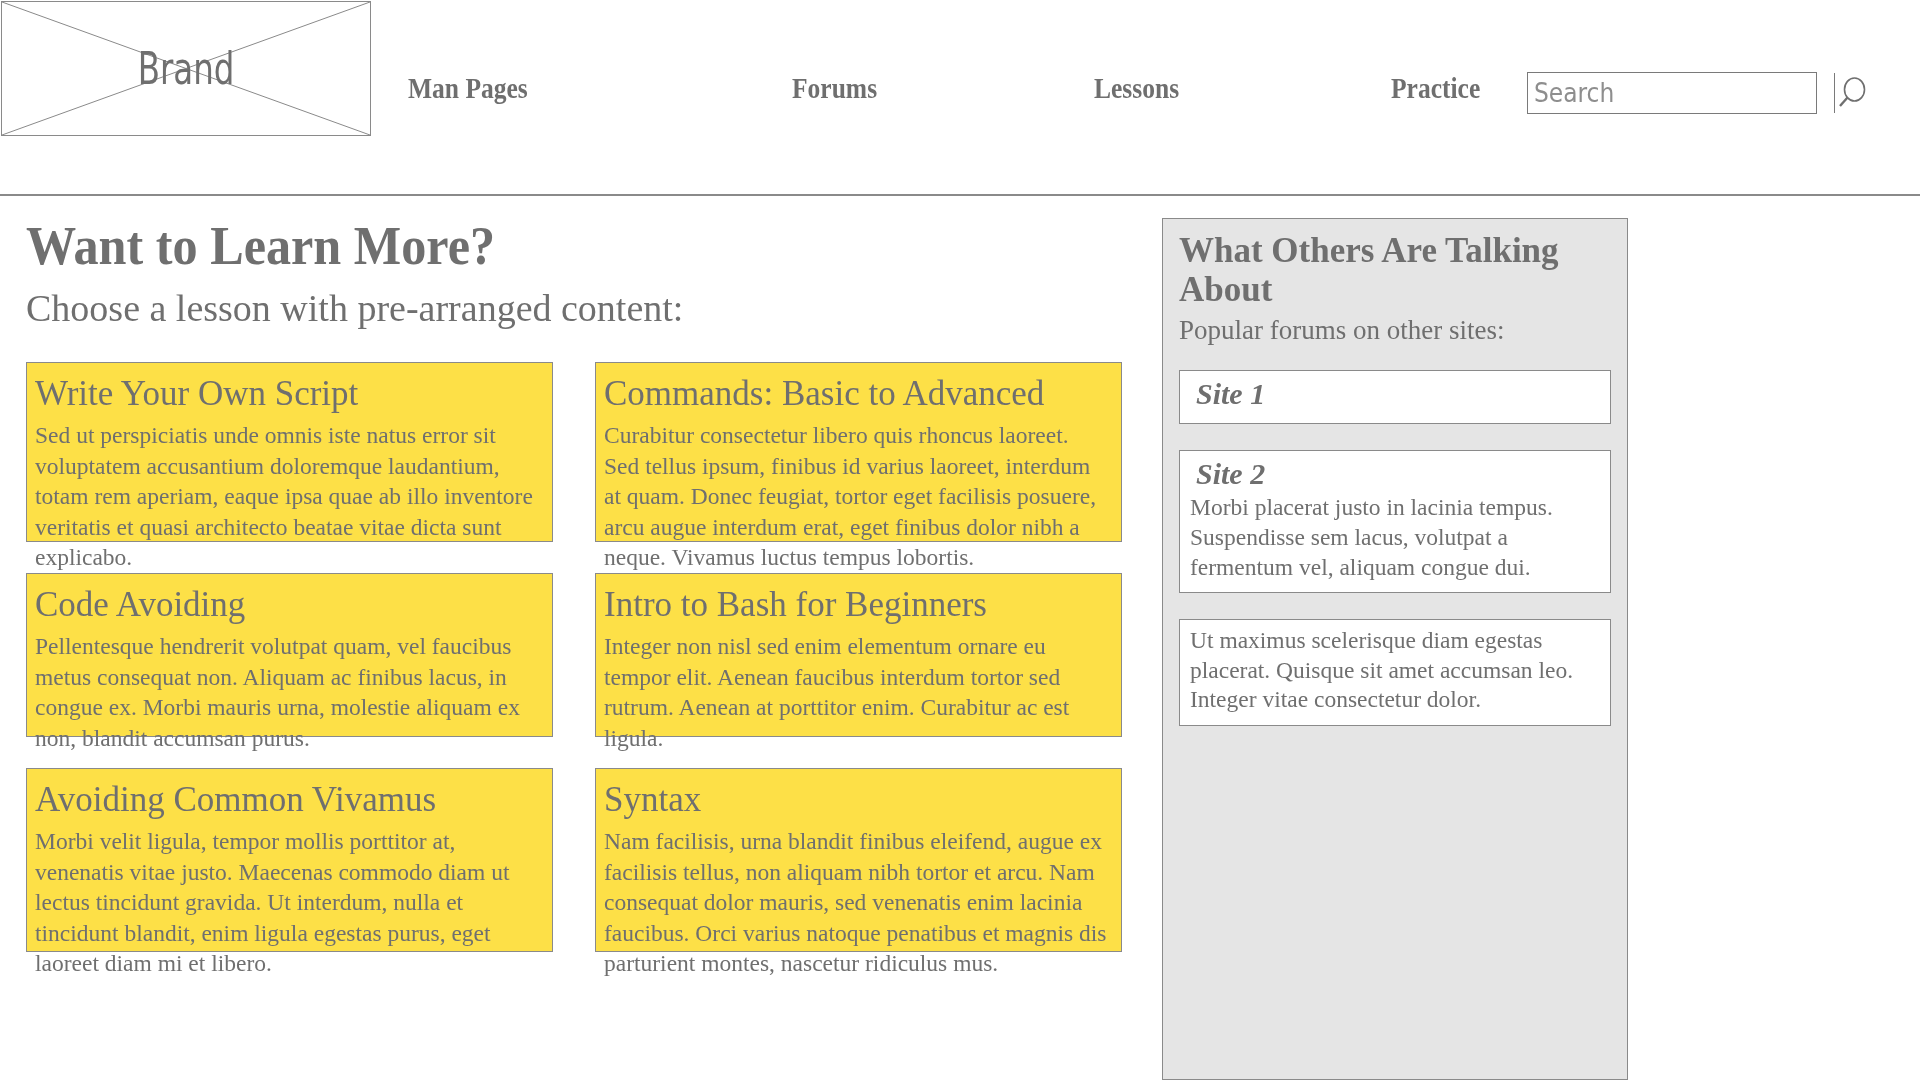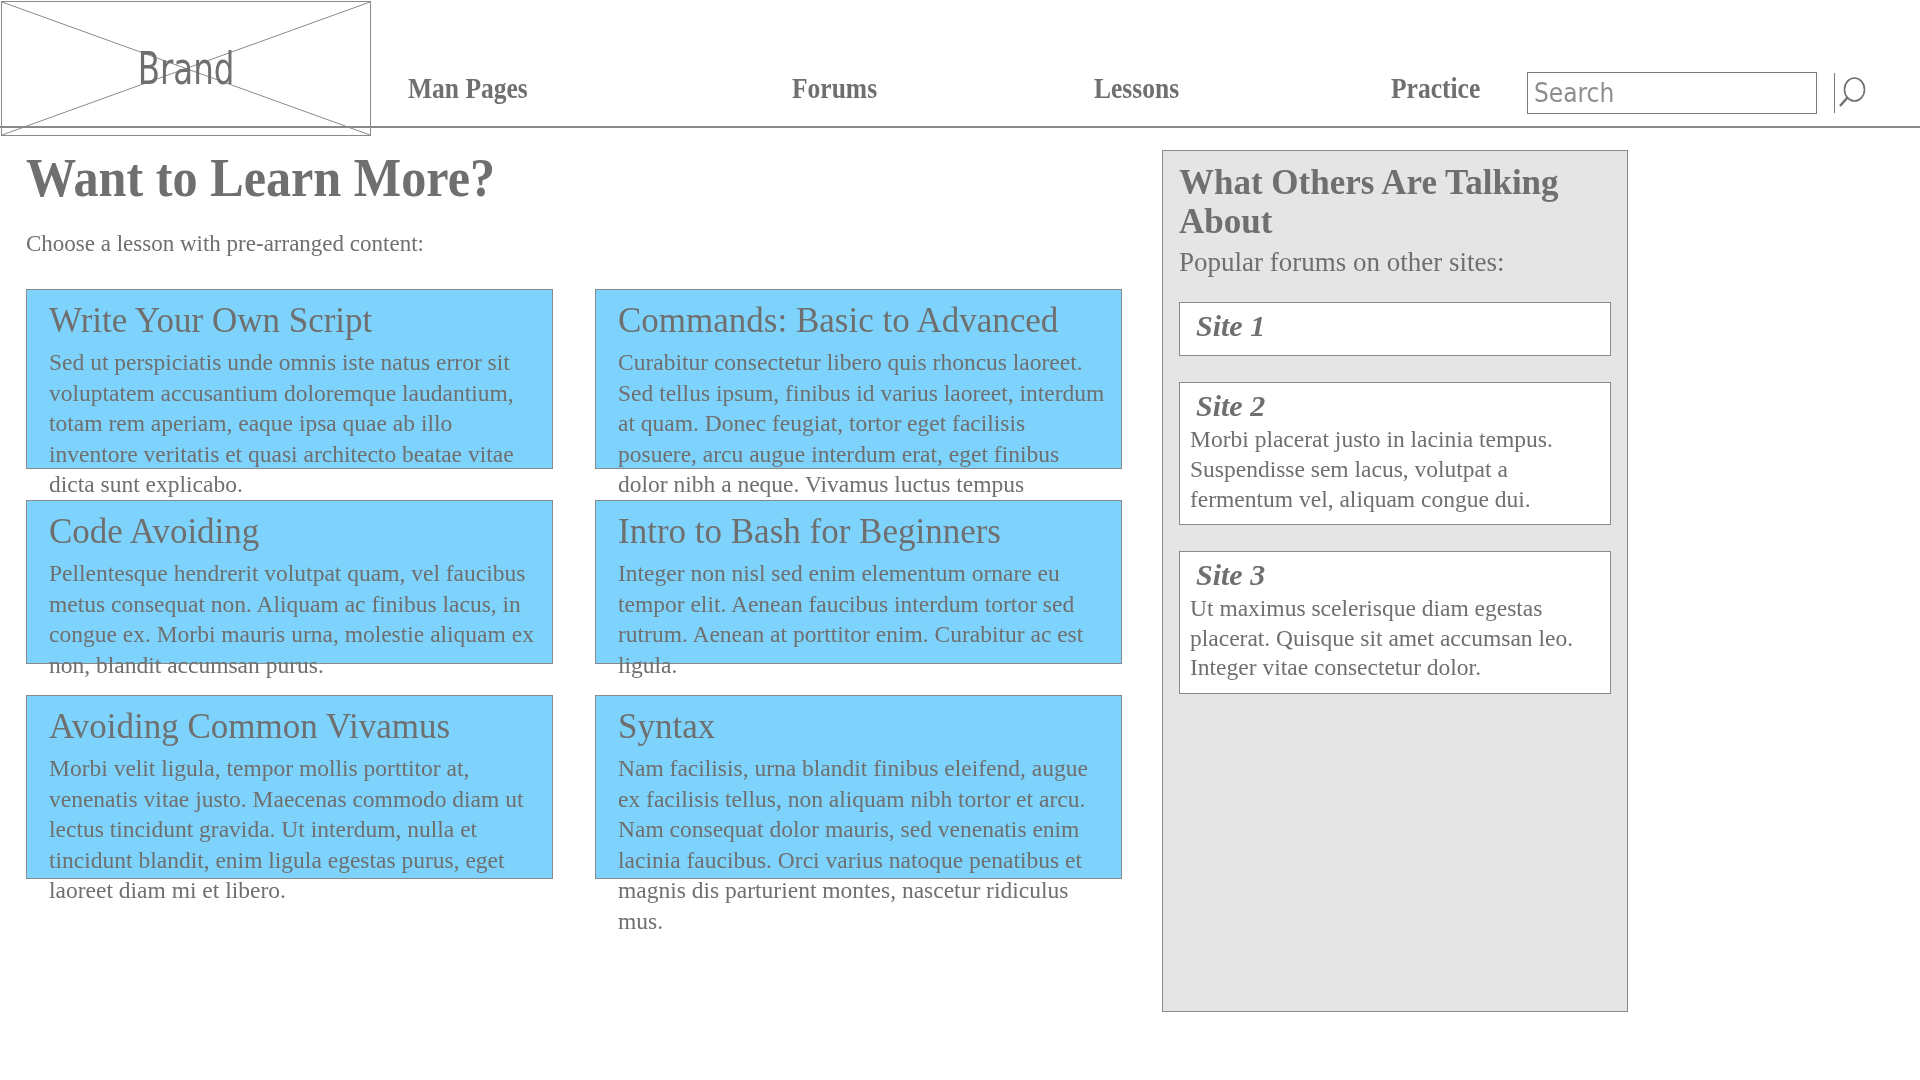--- a/index.html
+++ b/index.html
@@ -9,21 +9,21 @@
     height: 1080px;
     background: #ffffff;
     font-family: "Liberation Serif", "DejaVu Serif", serif;
     color: #6f6f6f;
     overflow: hidden;
   }
 
   
   .header {
     position: relative;
-    height: 128px;
+    height: 196px;
     border-bottom: 2px solid #8a8a8a;
     display: flex;
     align-items: flex-start;
   }
 
   .brand-box {
     position: absolute;
     left: 1px;
     top: 1px;
     width: 370px;
@@ -117,37 +117,37 @@
     font-family: "Liberation Serif", "DejaVu Serif", serif;
     font-weight: bold;
     font-size: 54px;
     line-height: 1.05;
     color: #6f6f6f;
     transform: scaleX(0.93);
     transform-origin: left center;
     white-space: nowrap;
   }
   .page-subtitle {
-    font-size: 23px;
-    color: #6f6f6f;
-    margin-top: 24px;
+    font-size: 38px;
+    color: #6f6f6f;
+    margin-top: 11px;
   }
 
   .card-grid {
     display: grid;
     grid-template-columns: 527px 527px;
     column-gap: 42px;
     row-gap: 31px;
     margin-top: 32px;
   }
 
   .card {
     border: 1px solid #8a8a8a;
-    padding: 10px 14px 16px 22px;
-    background: #7dd3fc;
+    padding: 10px 14px 16px 8px;
+    background: #fde047;
   }
   .card-r1 { height: 180px; }
   .card-r2 { height: 164px; }
   .card-r3 { height: 184px; }
 
   .card-title {
     font-size: 35px;
     line-height: 1.18;
     color: #6f6f6f;
     margin-bottom: 6px;
@@ -286,18 +286,17 @@
     <div class="site-card">
       <div class="site-title">Site 1</div>
     </div>
 
     <div class="site-card">
       <div class="site-title">Site 2</div>
       <div class="site-text">Morbi placerat justo in lacinia tempus. Suspendisse sem lacus, volutpat a fermentum vel, aliquam congue dui.</div>
     </div>
 
     <div class="site-card">
-      <div class="site-title">Site 3</div>
       <div class="site-text">Ut maximus scelerisque diam egestas placerat. Quisque sit amet accumsan leo. Integer vitae consectetur dolor.</div>
     </div>
   </div>
 
 </div>
 
 </body></html>

